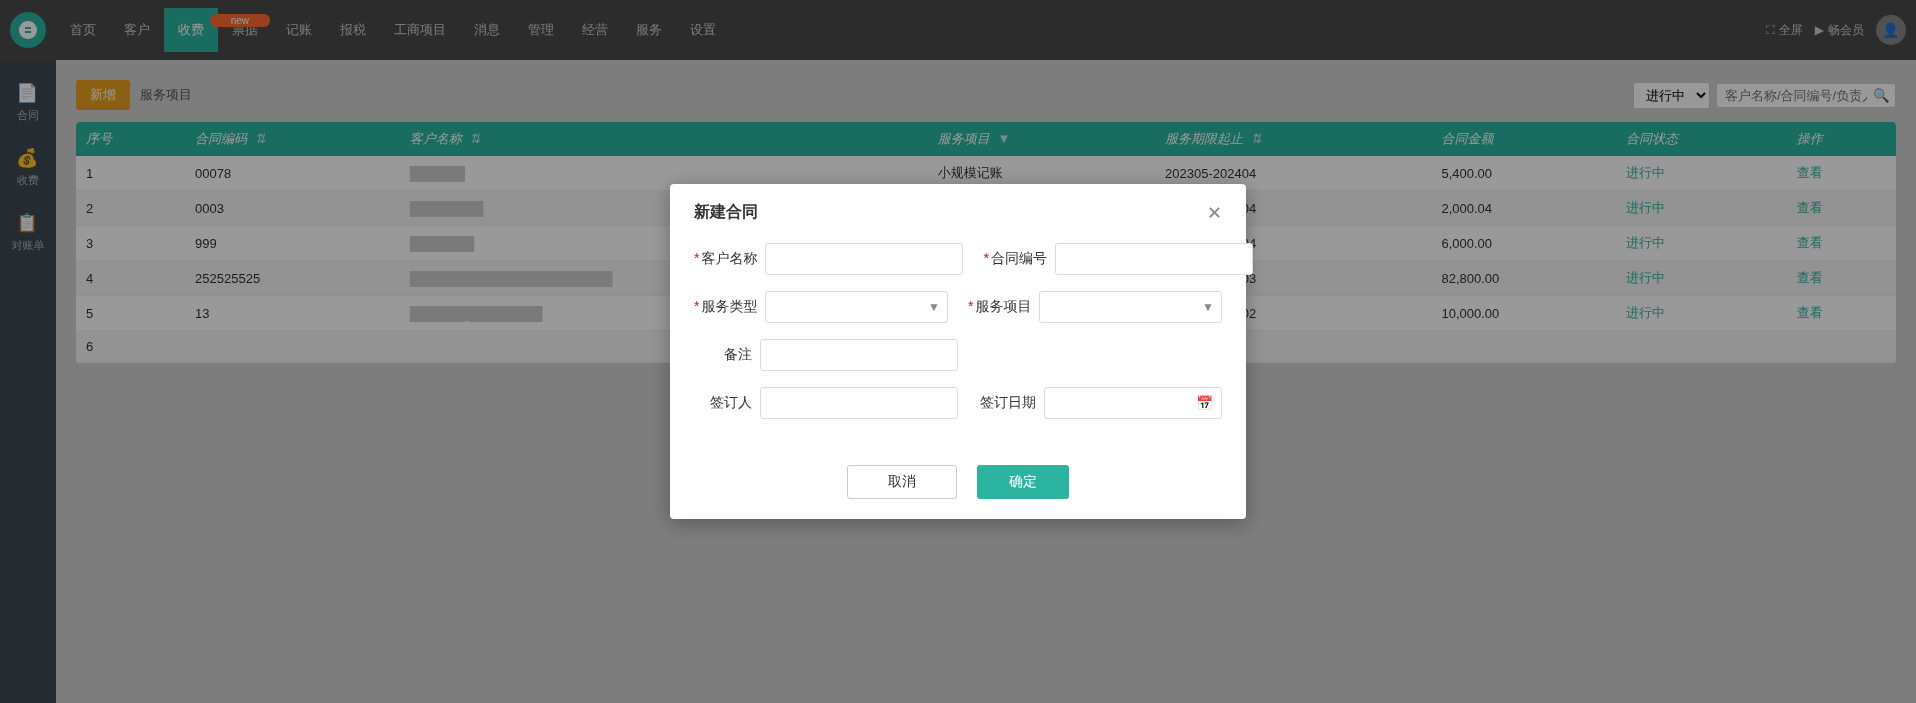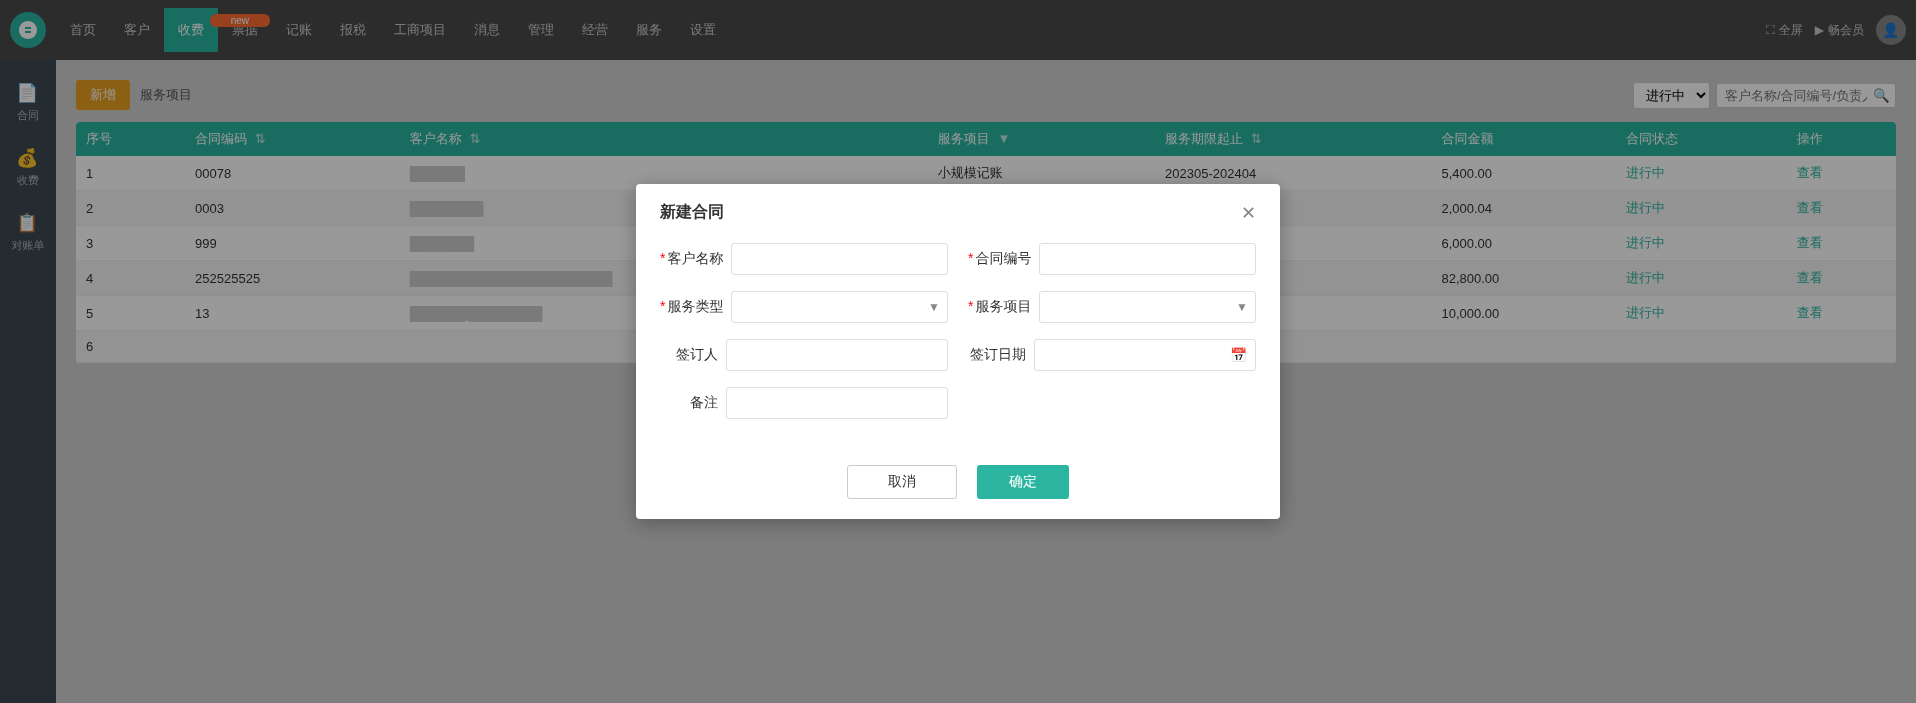--- a/index.html
+++ b/index.html
@@ -160,20 +160,21 @@
 
     
     .data-table {
       width: 100%;
       border-collapse: collapse;
       background: white;
     }
     .data-table thead tr {
       background: #2bb5a0;
       color: white;
+      font-style: italic;
     }
     .data-table thead th {
       padding: 8px 10px;
       text-align: left;
       font-weight: normal;
       font-size: 13px;
       white-space: nowrap;
     }
     .data-table tbody tr:nth-child(even) { background: #f5f5f5; }
     .data-table tbody tr:nth-child(odd) { background: white; }
@@ -202,21 +203,21 @@
       z-index: 100;
       display: flex;
       align-items: center;
       justify-content: center;
     }
 
     
     .modal {
       background: white;
       border-radius: 4px;
-      width: 644px;
+      width: 576px;
       padding: 0;
       position: relative;
       box-shadow: 0 4px 20px rgba(0,0,0,0.3);
     }
     .modal-header {
       padding: 18px 24px 10px;
       border-bottom: none;
       display: flex;
       justify-content: space-between;
       align-items: center;
@@ -554,38 +555,38 @@
               <option value=""></option>
             </select>
             <span class="select-arrow">▼</span>
           </div>
         </div>
       </div>
 
 
       <div class="form-row">
         <div class="form-group">
+          <span class="form-label">备注</span>
+          <input class="form-input" type="text" style="flex: 1 1 0%;">
+        </div>
+        <div style="flex:1"></div>
+      </div>
+
+      <div class="form-row">
+        <div class="form-group">
           <span class="form-label">签订人</span>
           <input class="form-input" type="text" style="">
         </div>
         <div class="form-group">
           <span class="form-label">签订日期</span>
           <div class="date-input-wrapper">
             <input class="date-input" type="text" style="">
             <span class="date-icon">📅</span>
           </div>
         </div>
       </div>
-
-      <div class="form-row">
-        <div class="form-group">
-          <span class="form-label">备注</span>
-          <input class="form-input" type="text" style="flex: 1 1 0%;">
-        </div>
-        <div style="flex:1"></div>
-      </div>
     </div>
     <div class="modal-footer">
       <button class="btn-cancel">取消</button>
       <button class="btn-confirm">确定</button>
     </div>
   </div>
 </div>
 
 </body></html>

